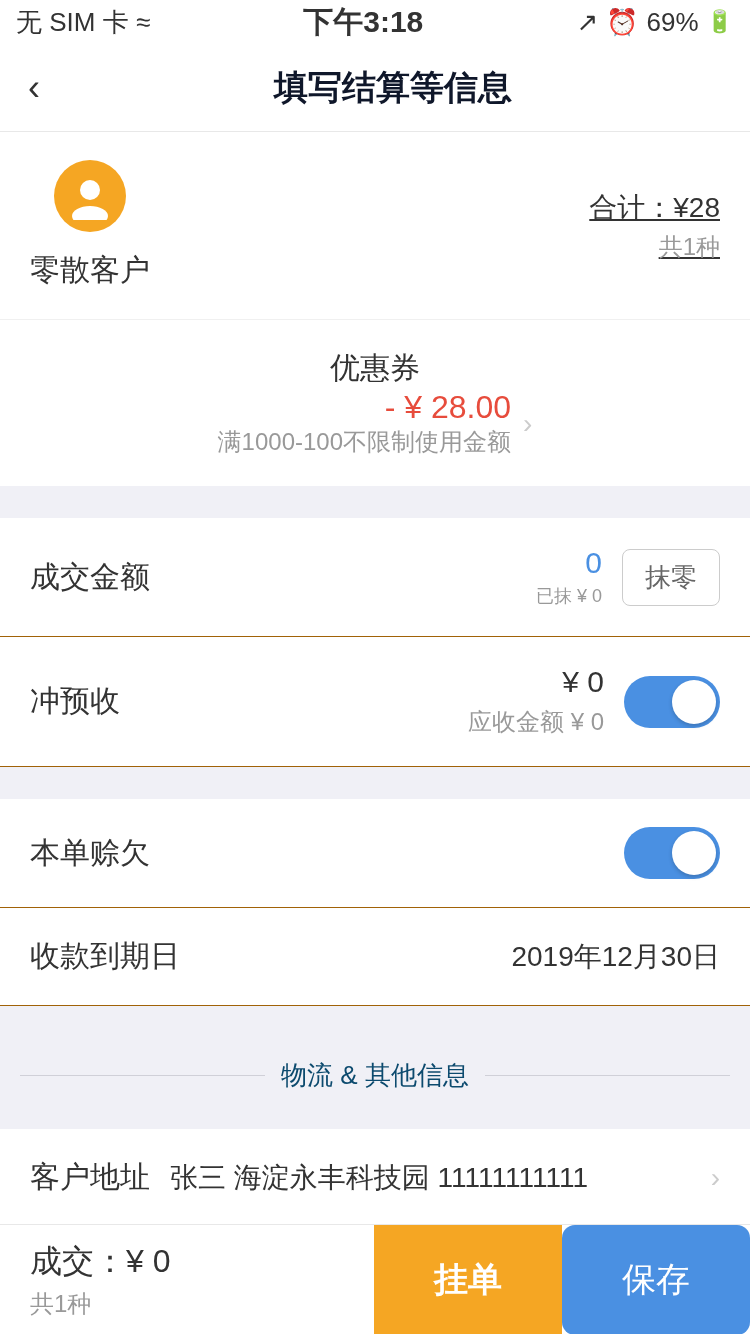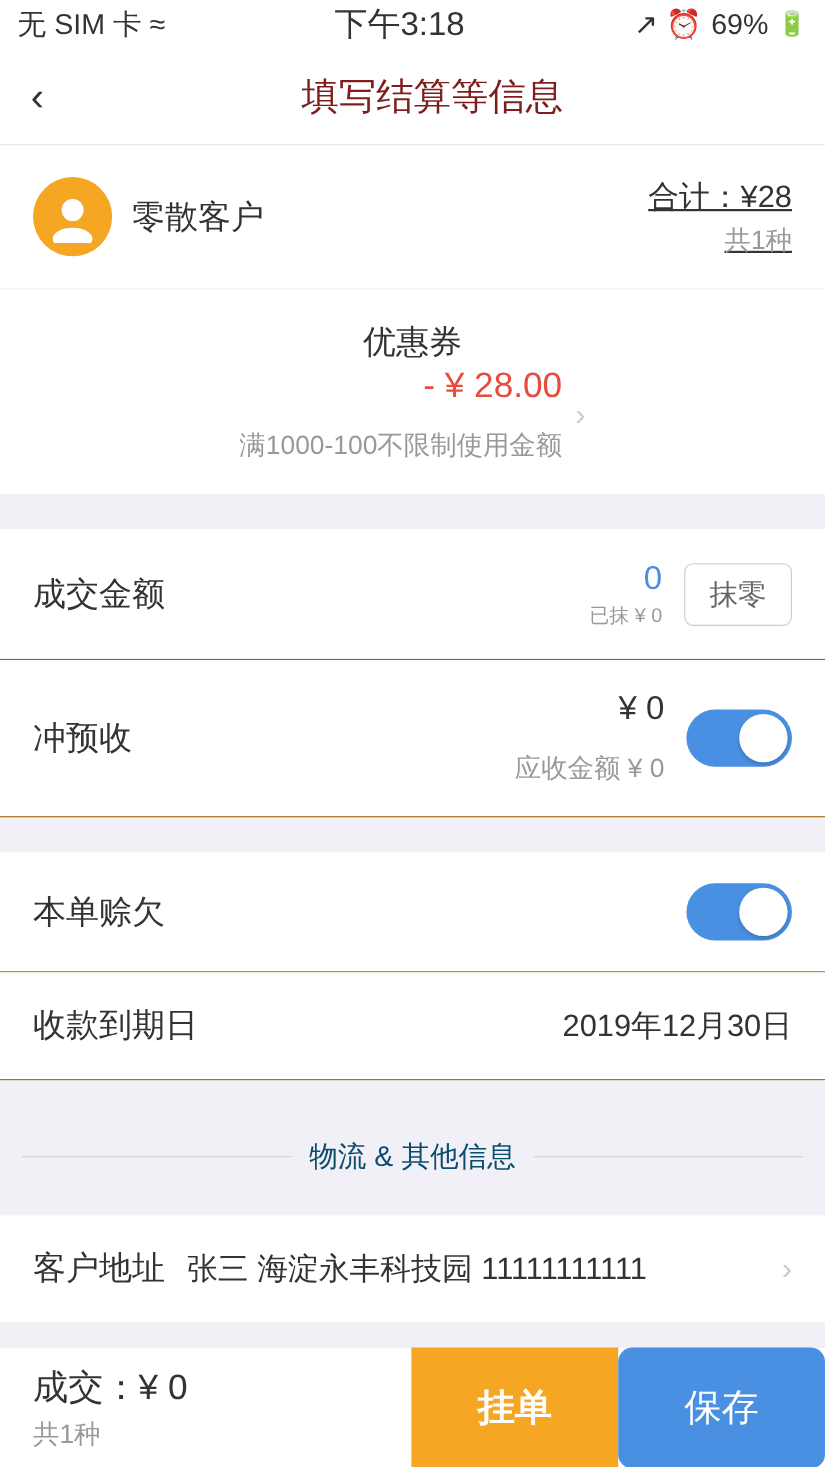--- a/index.html
+++ b/index.html
@@ -19,21 +19,21 @@
       background: #fff;
       height: 44px;
       display: flex;
       align-items: center;
       justify-content: space-between;
       padding: 0 16px;
       font-size: 26px;
       font-weight: 500;
     }
     .status-left { display: flex; align-items: center; gap: 10px; }
-    .status-center { font-size: 30px; font-weight: 400; }
+    .status-center { font-size: 30px; font-weight: 700; }
     .status-right { display: flex; align-items: center; gap: 8px; }
 
     
     .nav-bar {
       background: #fff;
       height: 88px;
       display: flex;
       align-items: center;
       justify-content: center;
       position: relative;
@@ -41,22 +41,22 @@
     }
     .nav-back {
       position: absolute;
       left: 28px;
       font-size: 36px;
       color: #333;
       cursor: pointer;
     }
     .nav-title {
       font-size: 34px;
-      font-weight: 400;
-      color: #7f1d1d;
+      font-weight: 700;
+      color: #0f172a;
       margin-left: 36px;
     }
 
     
     .content {
       flex: 1;
       overflow-y: auto;
       background: #f0f0f6;
     }
 
@@ -72,20 +72,21 @@
       padding: 28px 30px;
       display: flex;
       align-items: center;
       justify-content: space-between;
       margin-bottom: 0;
     }
     .customer-left {
       display: flex;
       align-items: center;
       gap: 18px;
+      flex-direction: column;
     }
     .customer-avatar {
       width: 72px;
       height: 72px;
       border-radius: 50%;
       background: #f5a623;
       display: flex;
       align-items: center;
       justify-content: center;
       overflow: hidden;
@@ -111,21 +112,21 @@
       flex-direction: column;
     }
     .coupon-label { font-size: 30px; color: #333; }
     .coupon-right {
       display: flex;
       align-items: center;
       gap: 8px;
     }
     .coupon-right-inner { text-align: right; }
     .coupon-discount { font-size: 32px; color: #e74c3c; font-weight: 500; }
-    .coupon-desc { font-size: 24px; color: #999; margin-top: 20px; }
+    .coupon-desc { font-size: 24px; color: #999; margin-top: 0; }
     .chevron-right {
       color: #ccc;
       font-size: 28px;
       margin-left: 4px;
     }
 
     
     .section-gap { height: 16px; background: #f0f0f6; }
 
     
@@ -251,21 +252,21 @@
       font-size: 34px;
       color: #fff;
       font-weight: 500;
       cursor: pointer;
       border-radius: 13px;
     }
 
     
     .chong-right { text-align: right; }
     .chong-main { font-size: 30px; color: #333; }
-    .chong-sub { font-size: 24px; color: #999; margin-top: 20px; }
+    .chong-sub { font-size: 24px; color: #999; margin-top: 7px; }
   </style>
 </head>
 <body>
 
 <div class="status-bar">
   <div class="status-left">
     <span>无 SIM 卡  ≈</span>
   </div>
   <div class="status-center">下午3:18</div>
   <div class="status-right">

